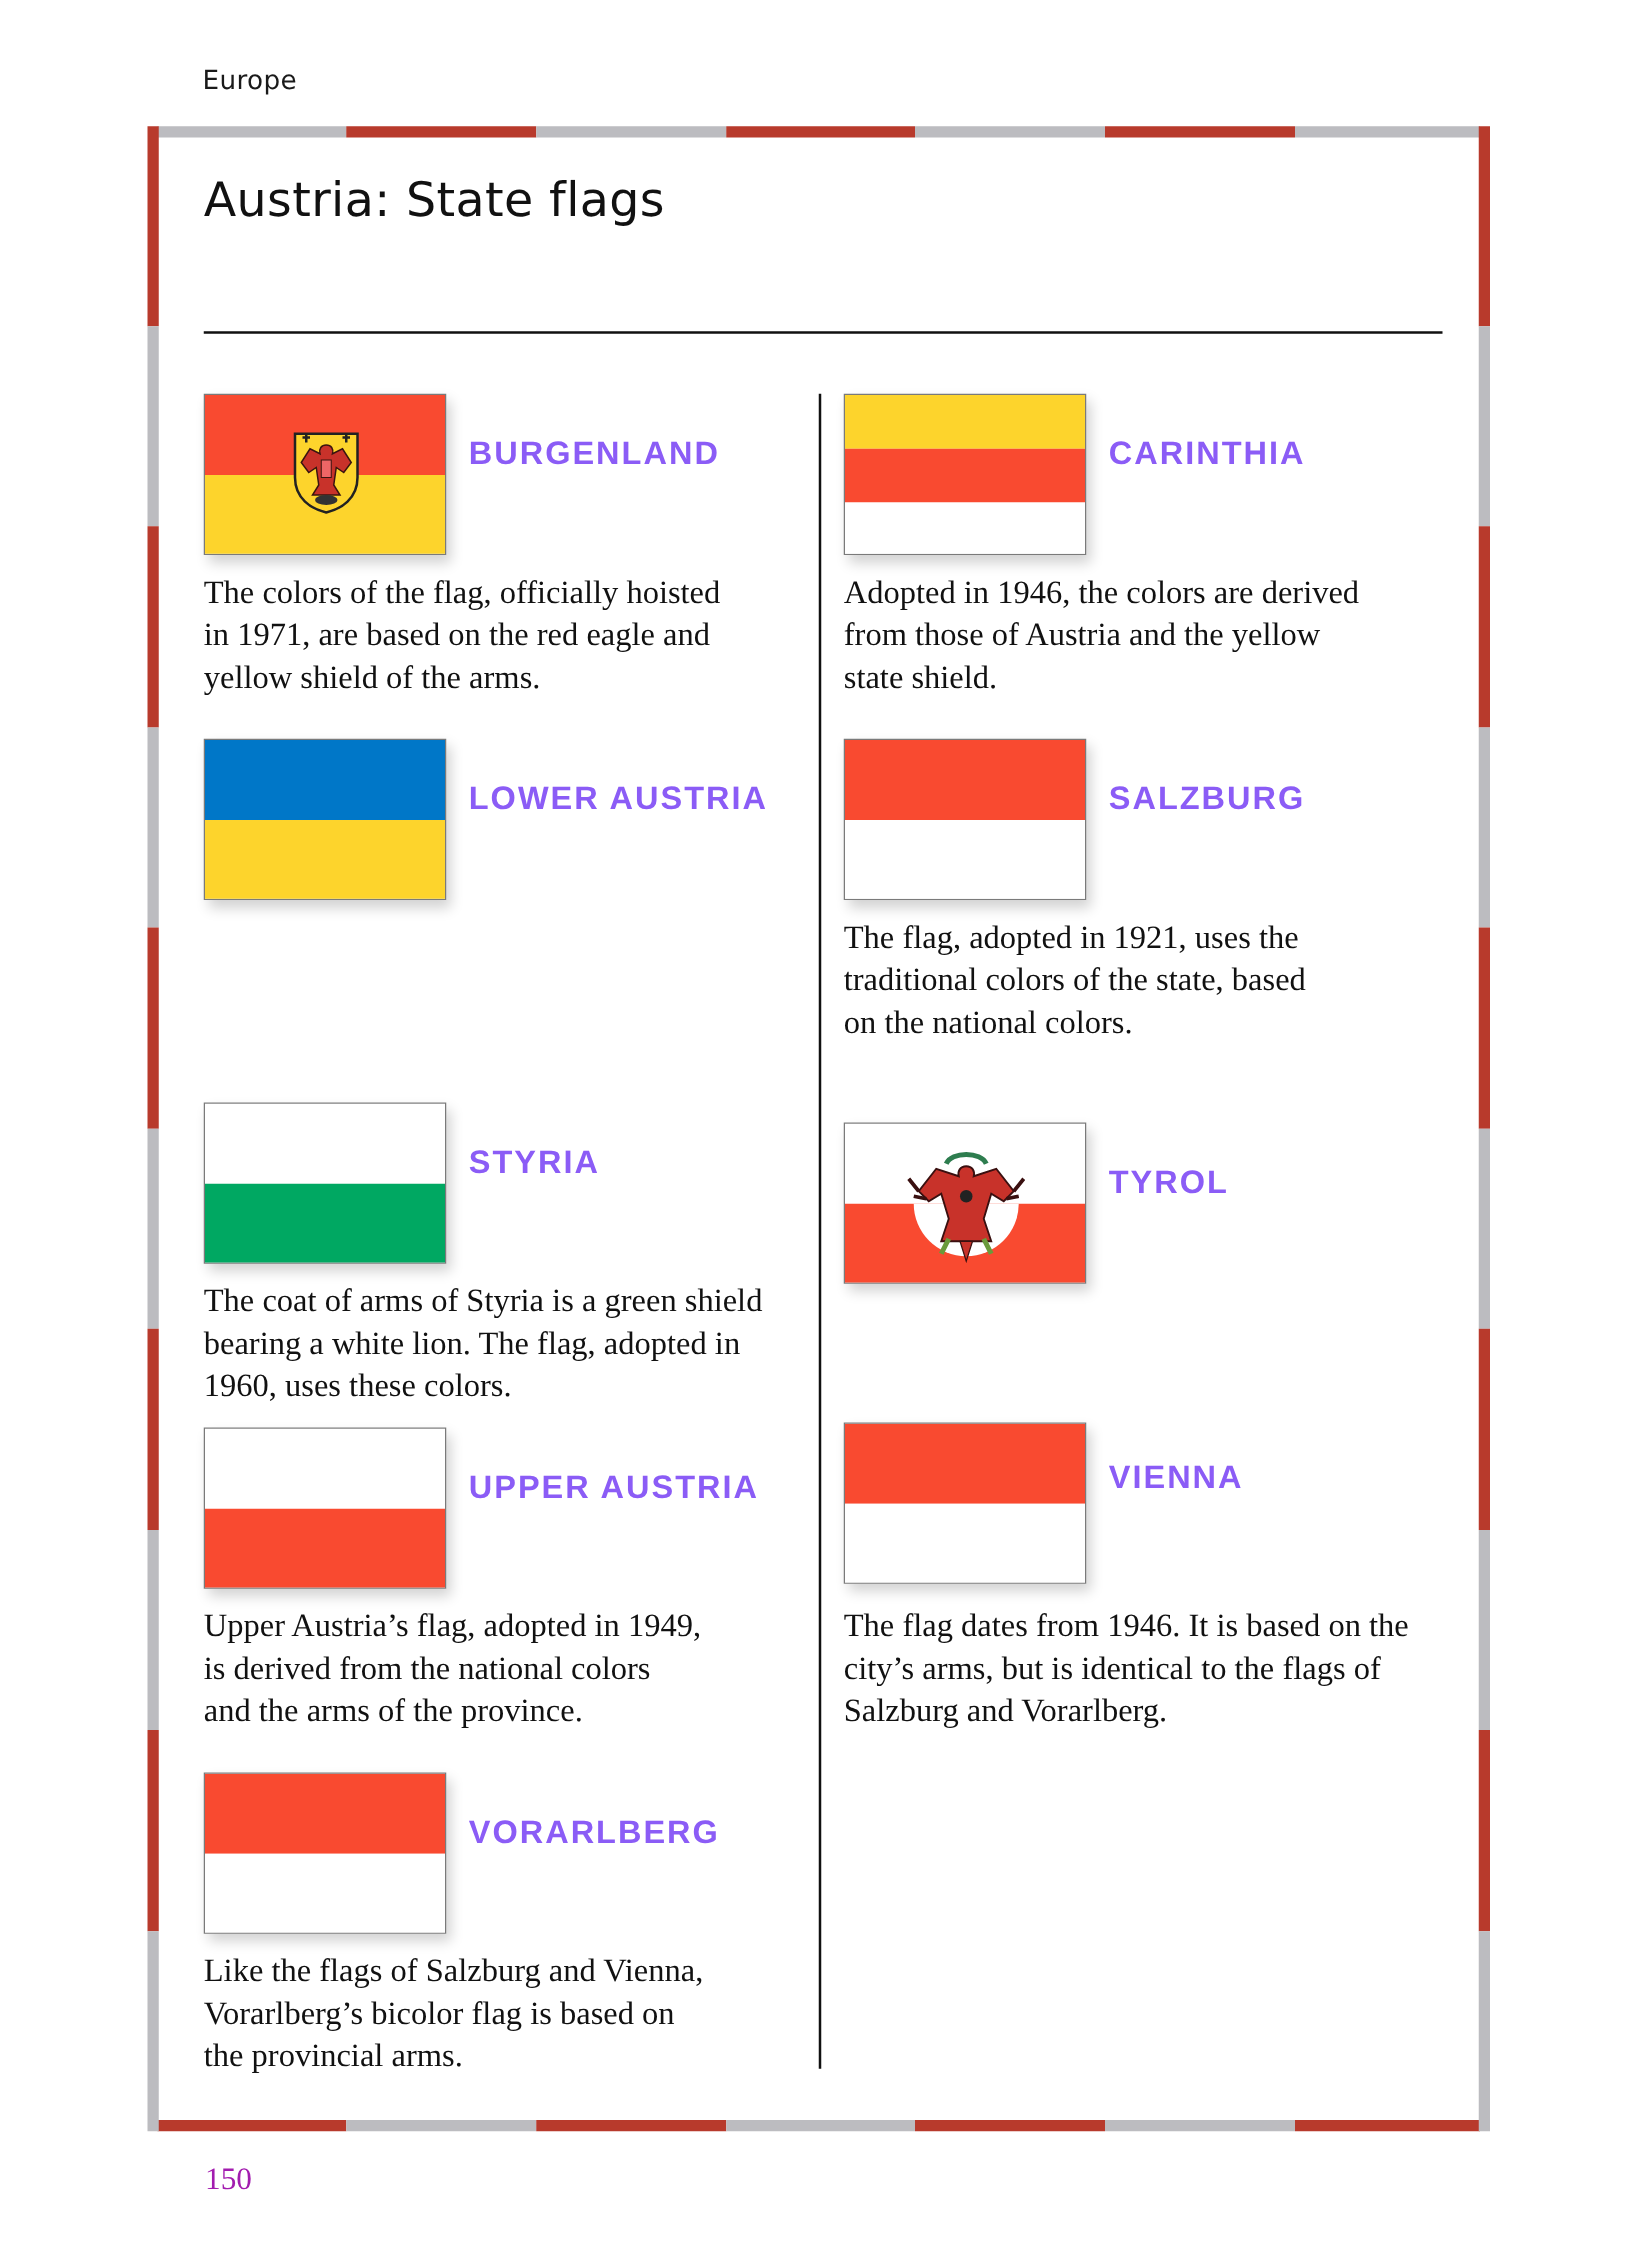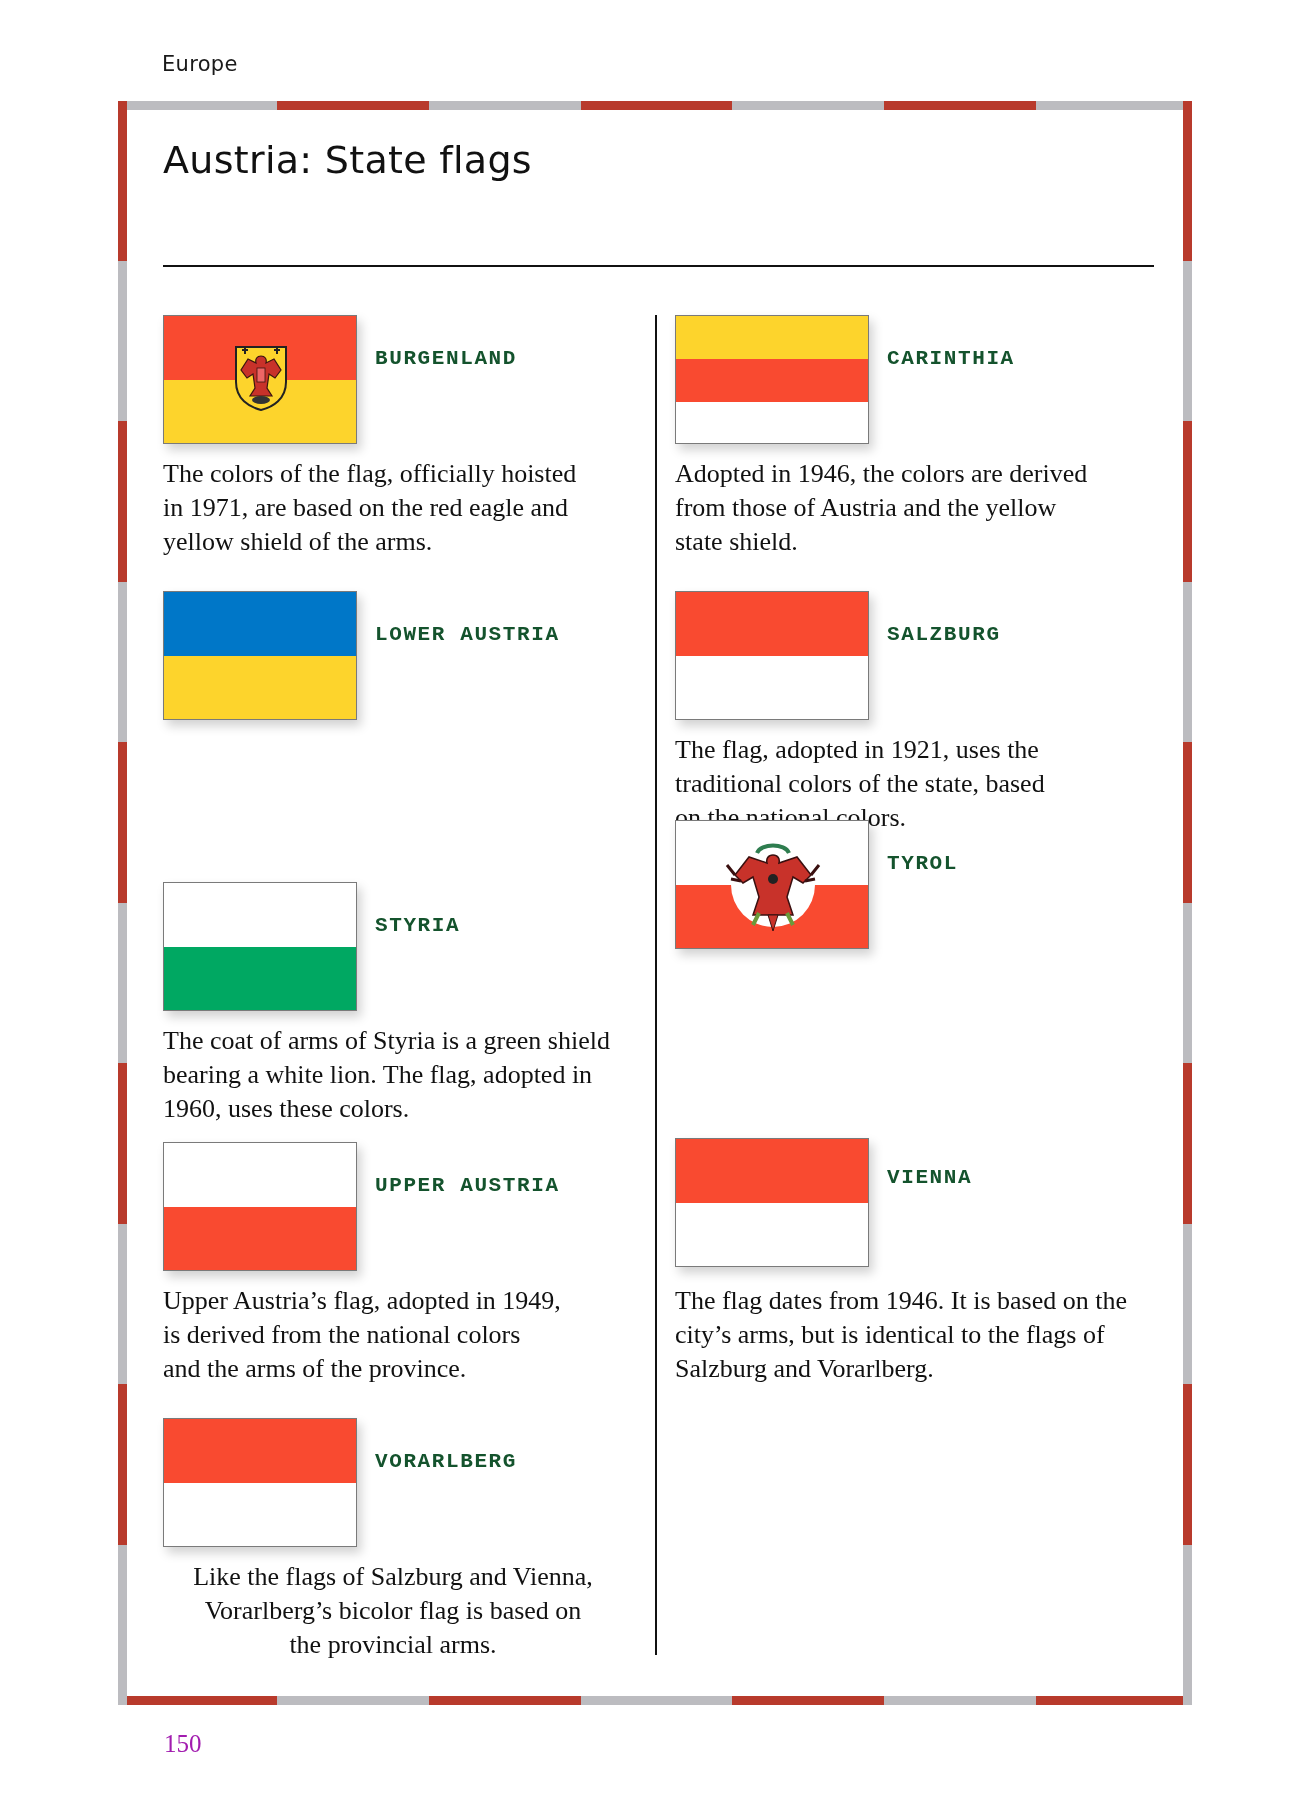--- a/index.html
+++ b/index.html
@@ -7,21 +7,21 @@
   .section-label { position:absolute; left:162px; top:52px; font-family:"DejaVu Sans", sans-serif; font-size:21px; color:#1a1a1a; letter-spacing:0.3px; }
   .frame { position:absolute; left:118px; top:101px; width:1074px; height:1604px; }
   .seg { position:absolute; }
   .title { position:absolute; left:163px; top:138px; font-family:"DejaVu Sans", sans-serif; font-size:38px; color:#111; letter-spacing:0.3px; }
   .subtitle { position:absolute; left:164px; top:198px; font-family:"DejaVu Sans", sans-serif; font-size:19px; line-height:30px; color:#111; }
   .rule { position:absolute; left:163px; top:265px; width:991px; height:1.5px; background:#111; }
   .divider { position:absolute; left:655px; top:315px; width:2px; height:1340px; background:#111; }
   .entry { position:absolute; width:460px; height:270px; }
   .flag { position:absolute; left:0; top:0; width:194px; height:129px; border:1px solid #7a7a7a; box-sizing:border-box; overflow:hidden; box-shadow:4px 6px 10px rgba(0,0,0,0.18); background:#fff; }
   .flag .stripe { width:100%; }
-  .flag-name { position:absolute; left:212px; top:32px; font-family:Liberation Mono, monospace; font-weight:bold; font-size:21px; letter-spacing:1.6px; color:#14532d; }
+  .flag-name { position:absolute; left:212px; top:32px; font-family:Liberation Sans, sans-serif; font-weight:bold; font-size:26px; letter-spacing:1.6px; color:#8b5cf6; }
   .desc { position:absolute; left:0; top:142px; width:460px; font-family:"Liberation Serif", serif; font-size:26px; line-height:34px; color:#111; white-space:pre-line; }
   .page-number { position:absolute; left:164px; top:1730px; font-family:"Liberation Serif", serif; font-size:25px; color:#a21caf; }
   svg { display:block; }
 </style>
 </head>
 <body>
 
 <div class="section-label">Europe</div>
 
 <div class="frame">
@@ -112,21 +112,21 @@
   <div class="flag">
     <div class="stripe" style="height:64px;background:#ffffff"></div>
     <div class="stripe" style="height:65px;background:#f94a30"></div>
   </div>
   <div class="flag-name">UPPER AUSTRIA</div>
   <div class="desc">Upper Austria’s flag, adopted in 1949,
 is derived from the national colors
 and the arms of the province.</div>
 </div>
 
-<div class="entry" style="left:163px;top:1418px;text-align:center;">
+<div class="entry" style="left:163px;top:1418px;">
   <div class="flag">
     <div class="stripe" style="height:64px;background:#f94a30"></div>
     <div class="stripe" style="height:65px;background:#ffffff"></div>
   </div>
   <div class="flag-name">VORARLBERG</div>
   <div class="desc">Like the flags of Salzburg and Vienna,
 Vorarlberg’s bicolor flag is based on
 the provincial arms.</div>
 </div>
 
@@ -146,21 +146,21 @@
   <div class="flag">
     <div class="stripe" style="height:64px;background:#f94a30"></div>
     <div class="stripe" style="height:65px;background:#ffffff"></div>
   </div>
   <div class="flag-name">SALZBURG</div>
   <div class="desc">The flag, adopted in 1921, uses the
 traditional colors of the state, based
 on the national colors.</div>
 </div>
 
-<div class="entry" style="left:675px;top:820px;">
+<div class="entry" style="left:675px;top:898px;">
   <div class="flag">
     <div class="stripe" style="height:64px;background:#ffffff"></div>
     <div class="stripe" style="height:65px;background:#f94a30"></div>
     <svg style="position:absolute;left:37px;top:14px" width="120" height="104" viewBox="0 0 120 104">
       <path d="M18 50 A42 42 0 0 0 102 50 Z" fill="#ffffff"></path>
       <path d="M44 18 C48 8 72 8 76 18" fill="none" stroke="#2e7d4f" stroke-width="4"></path>
       <path d="M60 20 C55 20 53 24 54 28 L36 22 L22 40 L30 48 L40 42 L46 62 L40 80 H80 L74 62 L80 42 L90 48 L98 40 L84 22 L66 28 C67 24 65 20 60 20 Z" fill="#c8322a" stroke="#3a1010" stroke-width="1.5"></path>
       <path d="M22 40 L14 30 M98 40 L106 30 M28 46 L18 44 M92 46 L102 44" stroke="#3a1010" stroke-width="3"></path>
       <circle cx="60" cy="44" r="5" fill="#222"></circle>
       <path d="M46 78 L40 90 M74 78 L80 90" stroke="#6a9a3a" stroke-width="4"></path>

